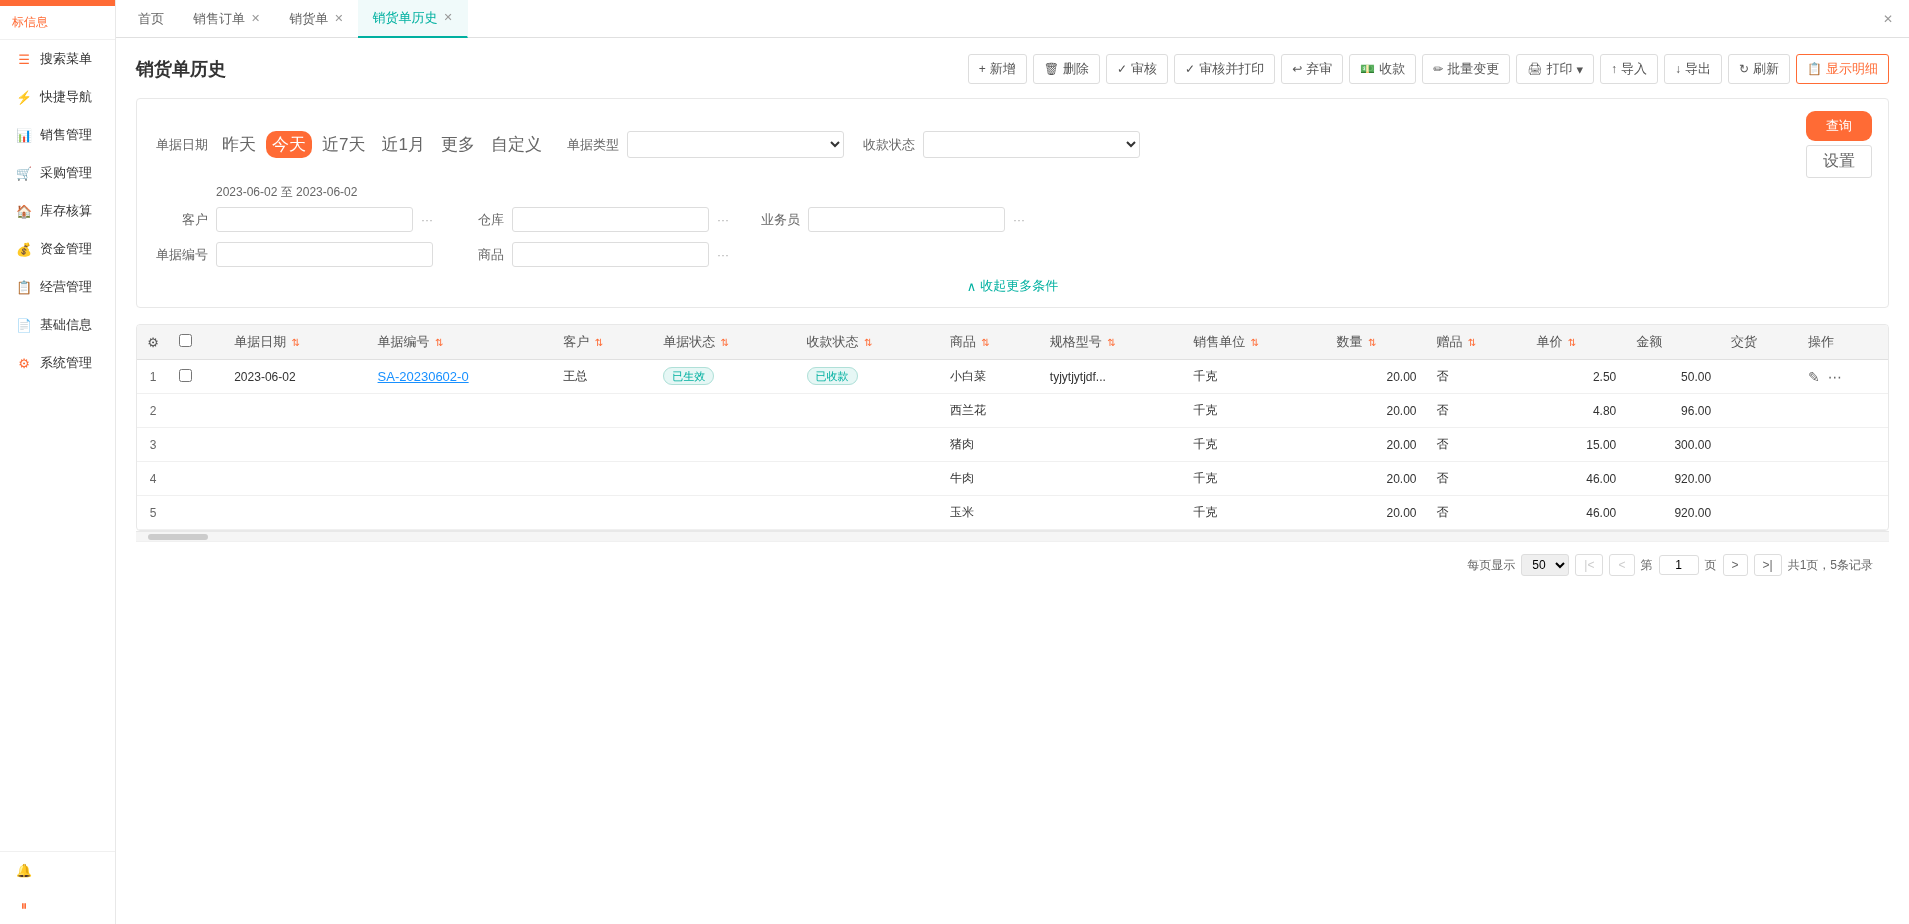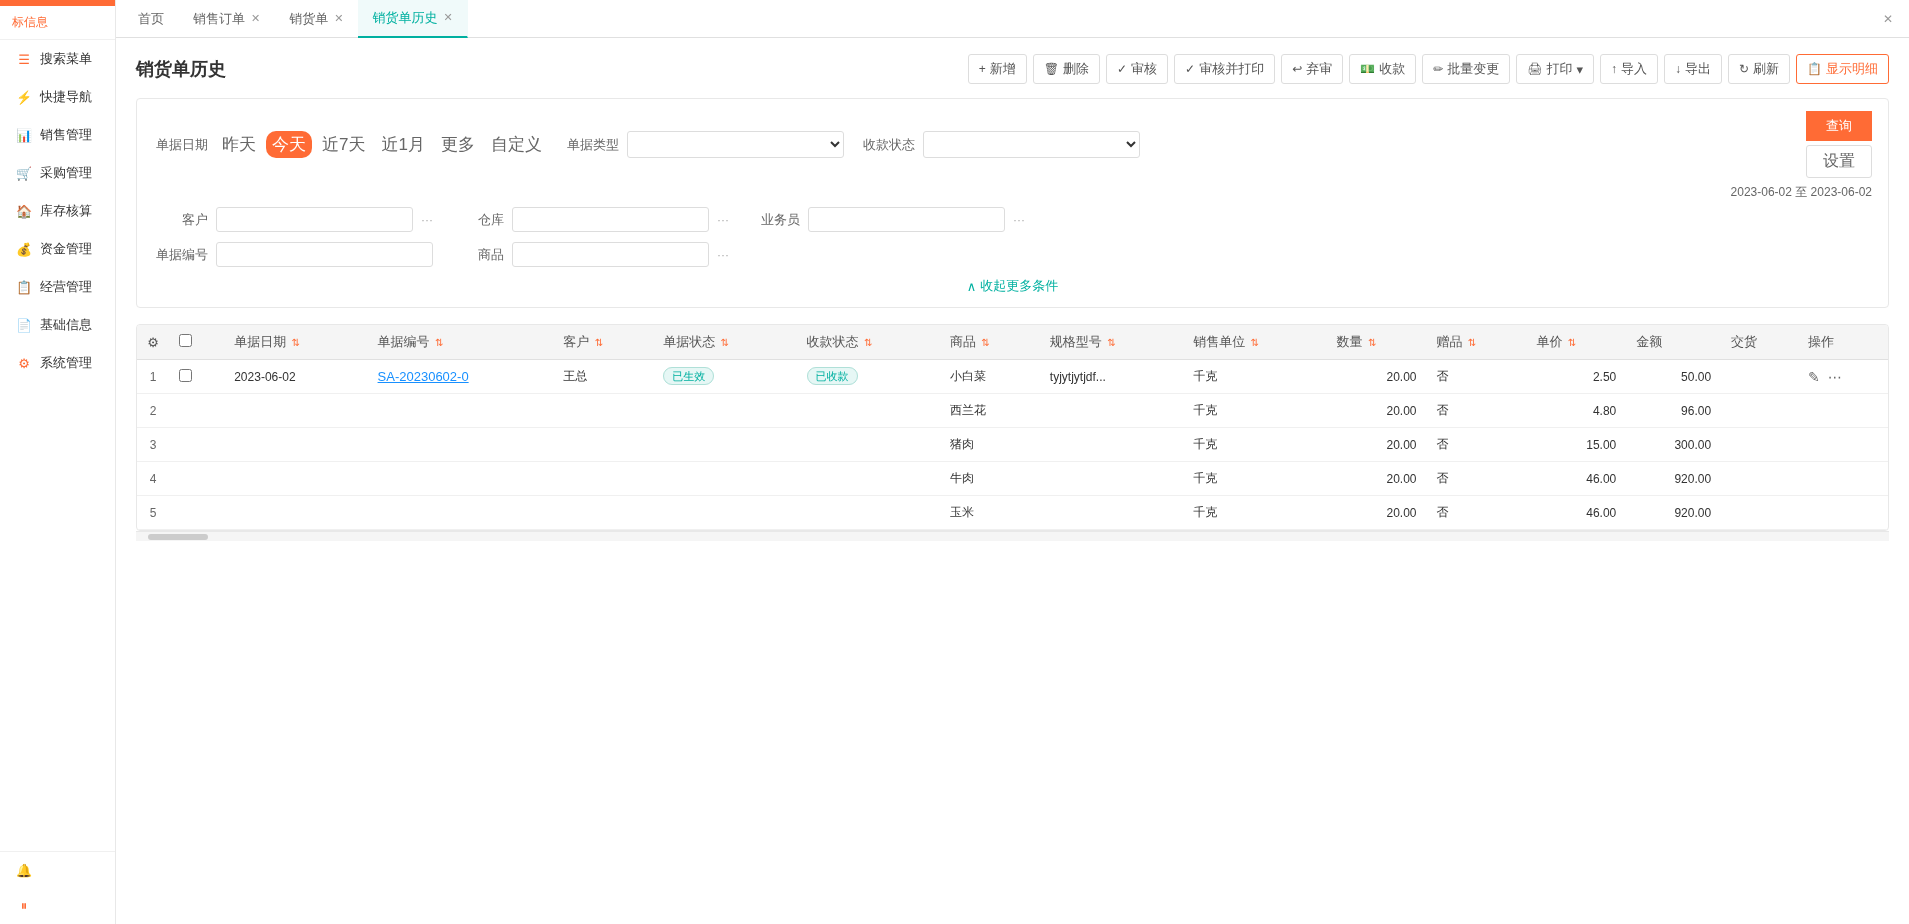--- a/index.html
+++ b/index.html
@@ -38,21 +38,21 @@
     .filter-group { display: flex; align-items: center; gap: 8px; min-width: 280px; }
     .filter-label { color: #666; white-space: nowrap; min-width: 55px; text-align: right; }
     .filter-input { flex: 1; border: 1px solid #ddd; border-radius: 3px; padding: 4px 8px; color: #333; min-width: 120px; }
     .filter-select { flex: 1; border: 1px solid #ddd; border-radius: 3px; padding: 4px 8px; background: #fff; color: #333; min-width: 150px; }
     .date-btns { display: flex; gap: 4px; align-items: center; }
     .date-btn { padding: 2px 6px; border-radius: 3px; cursor: pointer; color: #666; font-size: 17px; }
     .date-btn.active { background: #ff6b35; color: #fff; border-radius: 10px; }
     .date-range { font-size: 12px; color: #666; margin-top: 2px; }
     .filter-dots { color: #aaa; cursor: pointer; font-size: 12px; }
     .collapse-btn { display: flex; align-items: center; gap: 4px; color: #00b0a0; cursor: pointer; font-size: 12px; justify-content: center; margin-top: 4px; }
-    .query-btn { background: #ff6b35; color: #fff; border: none; border-radius: 0; padding: 6px 20px; cursor: pointer; font-size: 13px; }
+    .query-btn { background: #ff6b35; color: #fff; border: none; border-radius: 9px; padding: 6px 20px; cursor: pointer; font-size: 13px; }
     .set-btn { background: #fff; color: #666; border: 1px solid #ddd; border-radius: 3px; padding: 5px 16px; cursor: pointer; font-size: 16px; }
     .filter-actions { display: flex; flex-direction: column; gap: 4px; margin-left: auto; }
 
     
     .table-container { border: 1px solid #e8e8e8; border-radius: 4px; overflow: auto; }
     table { width: 100%; border-collapse: collapse; min-width: 900px; }
     thead { background: #f5f5f5; }
     th { padding: 8px 10px; text-align: left; color: #555; font-weight: normal; border-bottom: 1px solid #e0e0e0; white-space: nowrap; font-size: 12px; }
     th .sort-icon { color: #ff6b35; font-size: 10px; margin-left: 2px; }
     td { padding: 8px 10px; border-bottom: 1px solid #f0f0f0; color: #333; font-size: 12px; white-space: nowrap; }
@@ -251,21 +251,21 @@
             <option></option>
           </select>
         </div>
 
         <div class="filter-actions">
           <button class="query-btn">查询</button>
           <button class="set-btn">设置</button>
         </div>
       </div>
 
-      <div class="filter-row" style="margin-left: 63px; margin-top: -6px; margin-bottom: 6px; justify-content: flex-end;">
+      <div class="filter-row" style="margin-left: 63px; margin-top: -6px; margin-bottom: 6px;">
         <span class="date-range">2023-06-02 至 2023-06-02</span>
       </div>
 
       <div class="filter-row">
 
         <div class="filter-group">
           <span class="filter-label">客户</span>
           <input type="text" class="filter-input" style="">
           <span class="filter-dots">···</span>
         </div>
@@ -477,15 +477,29 @@
           </tr>
 
         </tbody>
       </table>
     </div>
 
     <div class="scroll-bar-area">
       <div class="scroll-thumb"></div>
     </div>
 
+    <div class="pagination">
+      <span class="pagination-label">每页显示</span>
+      <select class="pagination-select">
+        <option>50</option>
+      </select>
+      <button class="pagination-btn disabled">|&lt;</button>
+      <button class="pagination-btn disabled">&lt;</button>
+      <span class="pagination-label">第</span>
+      <input type="text" class="page-input" value="1" style="">
+      <span class="pagination-label">页</span>
+      <button class="pagination-btn">&gt;</button>
+      <button class="pagination-btn">&gt;|</button>
+      <span class="pagination-info">共1页，5条记录</span>
+    </div>
 
   </div>
 </div>
 
 </body></html>

